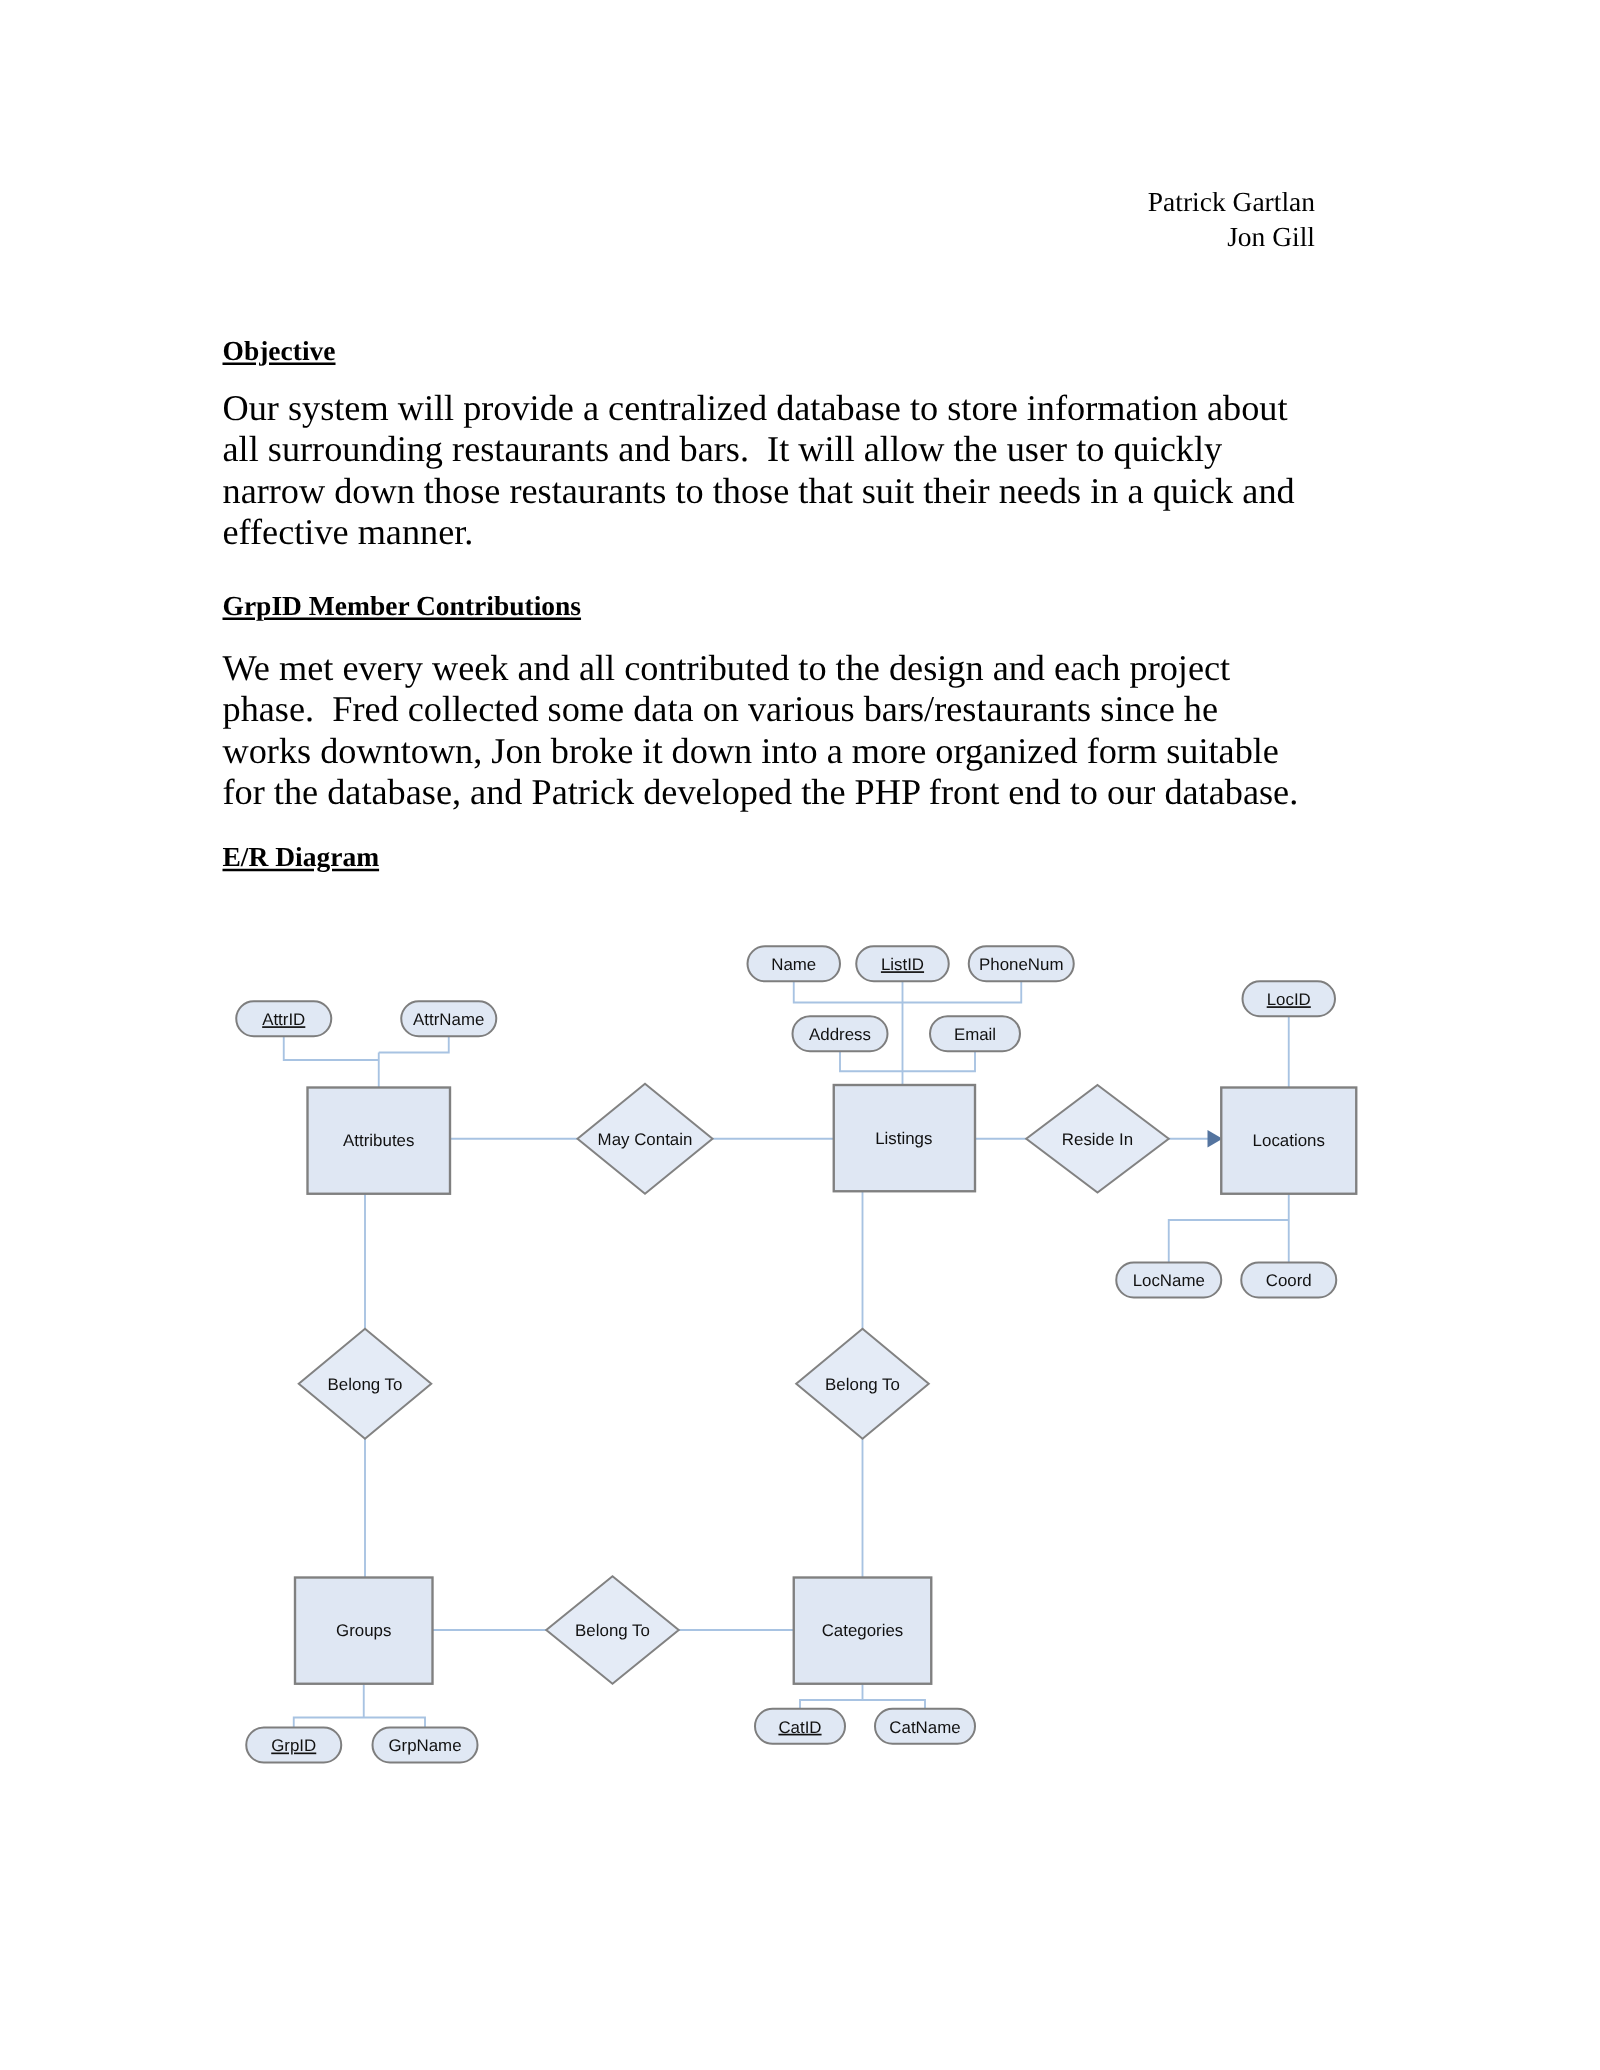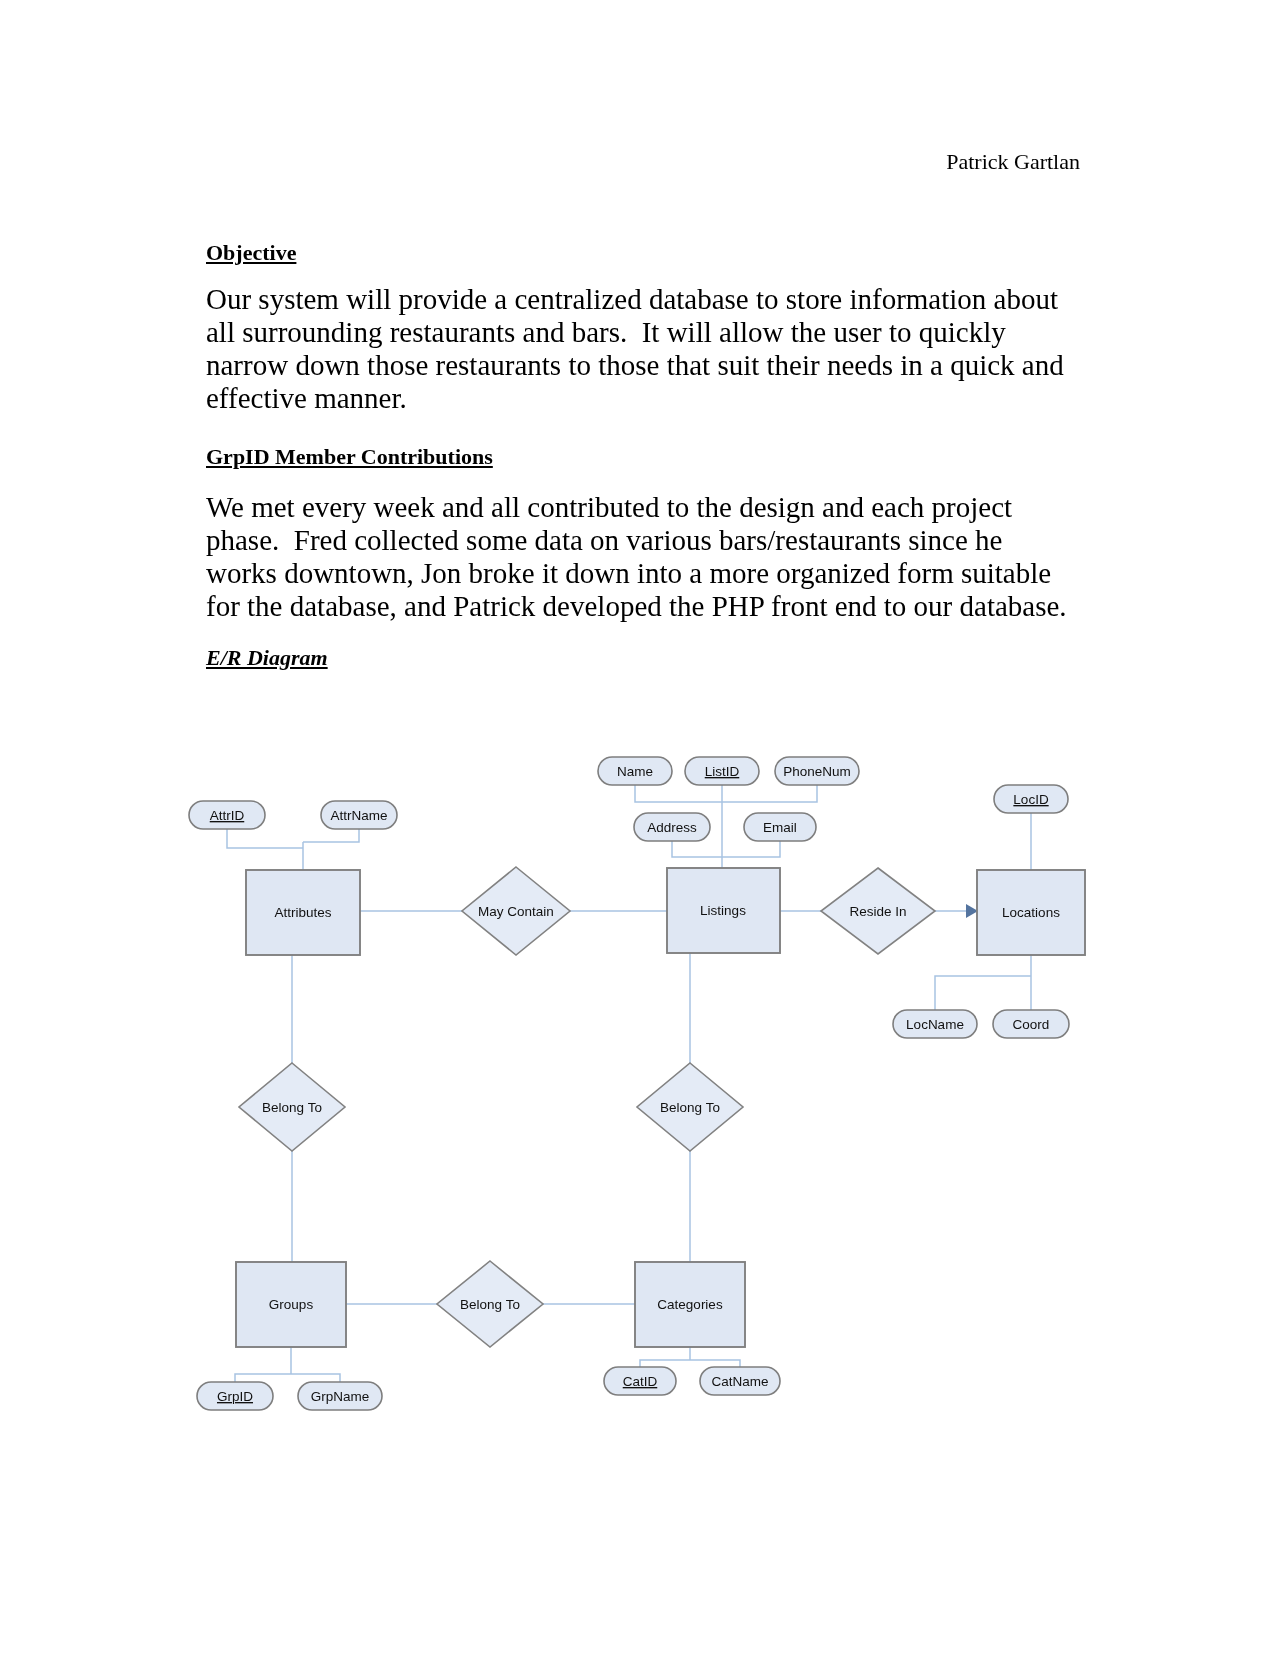--- a/index.html
+++ b/index.html
@@ -1,30 +1,30 @@
 <!DOCTYPE html>
 <html><head>
 <meta charset="utf-8">
 <style>
   * { margin:0; padding:0; box-sizing:border-box; }
   html,body { background:#ffffff; }
   .page {
     position:relative; width:1280px; height:1656px; background:#fff;
     font-family:"Liberation Serif", serif; color:#000; overflow:hidden;
   }
-  .content { position:absolute; left:178px; top:148px; width:874px;margin-left:28px; }
+  .content { position:absolute; left:178px; top:148px; width:874px; }
   .authors { text-align:right; font-size:22px; line-height:28px; }
   .author-line { white-space:nowrap; }
   .heading {
     font-size:22px; font-weight:bold; line-height:30px;
   }
   .heading span { text-decoration:underline; }
   .h-objective { margin-top:62px; }
   .h-contrib  { margin-top:27px; }
-  .h-diagram  { margin-top:20px;font-style:italic; }
+  .h-diagram  { margin-top:20px; }
   .para { font-size:29px; line-height:33px; margin-top:15px; white-space:pre-wrap; }
   .para.p2 { margin-top:19px; }
 
   svg.diagram { position:absolute; left:0; top:0; width:1280px; height:1656px; }
   .node   { fill:#e0e8f4; stroke:#7e7e7e; stroke-width:1.6; }
   .ent    { fill:#dfe7f3; stroke:#808080; stroke-width:1.9; }
   .dia    { fill:#e4ebf6; stroke:#828282; stroke-width:1.6; }
   .conn   { stroke:#a8c3e2; stroke-width:1.5; fill:none; }
   .arrow  { fill:#54749f; stroke:none; }
   .lbl    { font-family:"Liberation Sans", sans-serif; font-size:13.5px; fill:#111;
@@ -32,20 +32,21 @@
   .key    { text-decoration:underline; }
 </style>
 </head>
 <body>
 
 <div class="page">
 
   <div class="content">
     <div class="authors">
       <div class="author-line">Patrick Gartlan</div>
+      <div class="author-line">Jon Gill</div>
     </div>
 
     <div class="heading h-objective"><span>Objective</span></div>
     <div class="para">Our system will provide a centralized database to store information about all surrounding restaurants and bars.  It will allow the user to quickly narrow down those restaurants to those that suit their needs in a quick and effective manner.</div>
 
     <div class="heading h-contrib"><span>GrpID Member Contributions</span></div>
     <div class="para p2">We met every week and all contributed to the design and each project phase.  Fred collected some data on various bars/restaurants since he works downtown, Jon broke it down into a more organized form suitable for the database, and Patrick developed the PHP front end to our database.</div>
 
     <div class="heading h-diagram"><span>E/R Diagram</span></div>
   </div>

